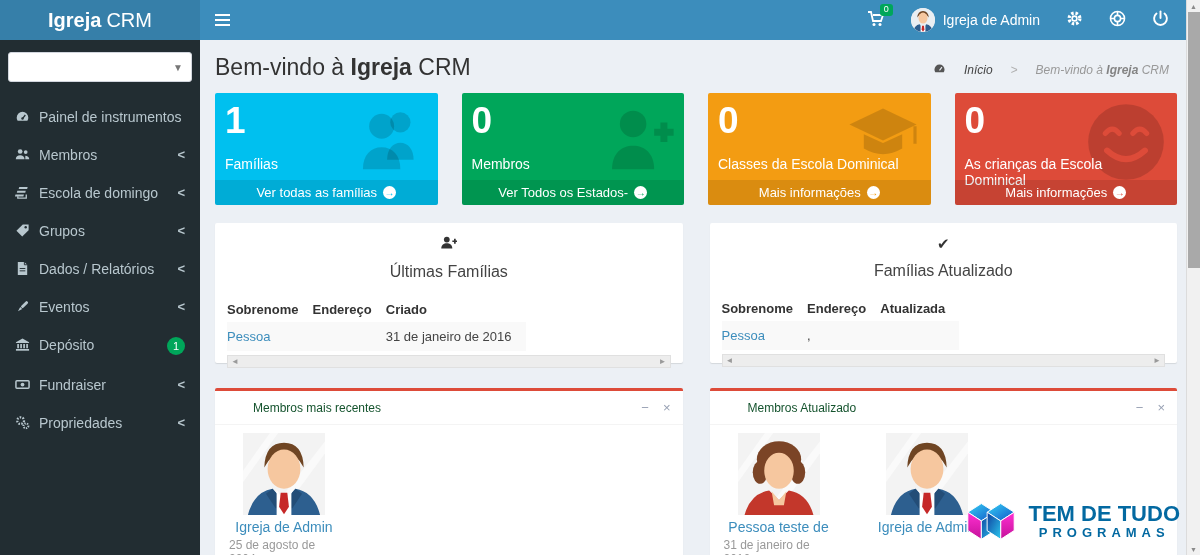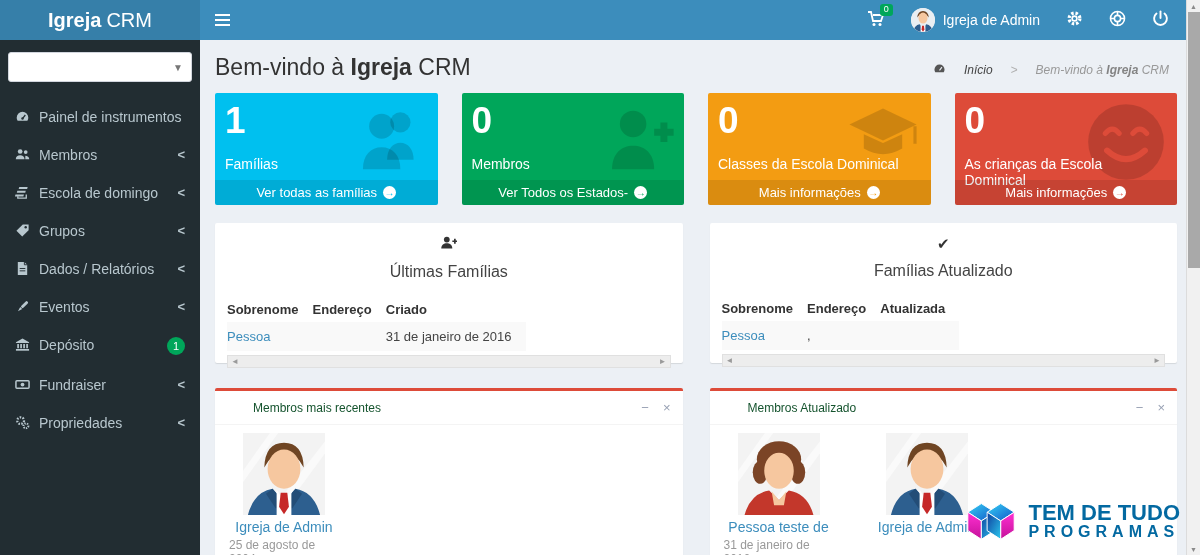--- a/index.html
+++ b/index.html
@@ -89,21 +89,21 @@
   .mbox-body { padding:8px 14px; display:flex; gap:38px; }
   .member { display:flex; flex-direction:column; align-items:center; width:110px; }
   .avatar { width:82px; height:82px; background:#f2f2f2; overflow:hidden; }
   .member a { color:#3c8dbc; font-size:14px; text-decoration:none; margin-top:4px; cursor:pointer; }
   .member .mdate { color:#999; font-size:12px; margin-top:3px; }
 
   
   .watermark { position:absolute; right:20px; bottom:4px; display:flex; align-items:center; gap:6px; z-index:40; }
   .wm-text { color:#0369a1; line-height:1.02; }
   .wm-line1 { font-size:22px; font-weight:bold; }
-  .wm-line2 { font-size:16px; font-weight:bold; letter-spacing:5px; }
+  .wm-line2 { font-size:13px; font-weight:bold; letter-spacing:5px;text-align:center; }
 
   
   .vscroll { position:absolute; top:0; right:0; width:14px; height:555px; background:#f1f1f1;
     border-left:1px solid #dcdcdc; z-index:50; }
   .vscroll .arr { height:12px; display:flex; align-items:center; justify-content:center;
     color:#8a8a8a; font-size:7px; }
   .vscroll .thumb { position:absolute; top:12px; left:1px; width:12px; height:256px; background:#a9a9a9; }
   .vscroll .arr.bottom { position:absolute; bottom:0; width:100%; }
 </style>
 </head>

